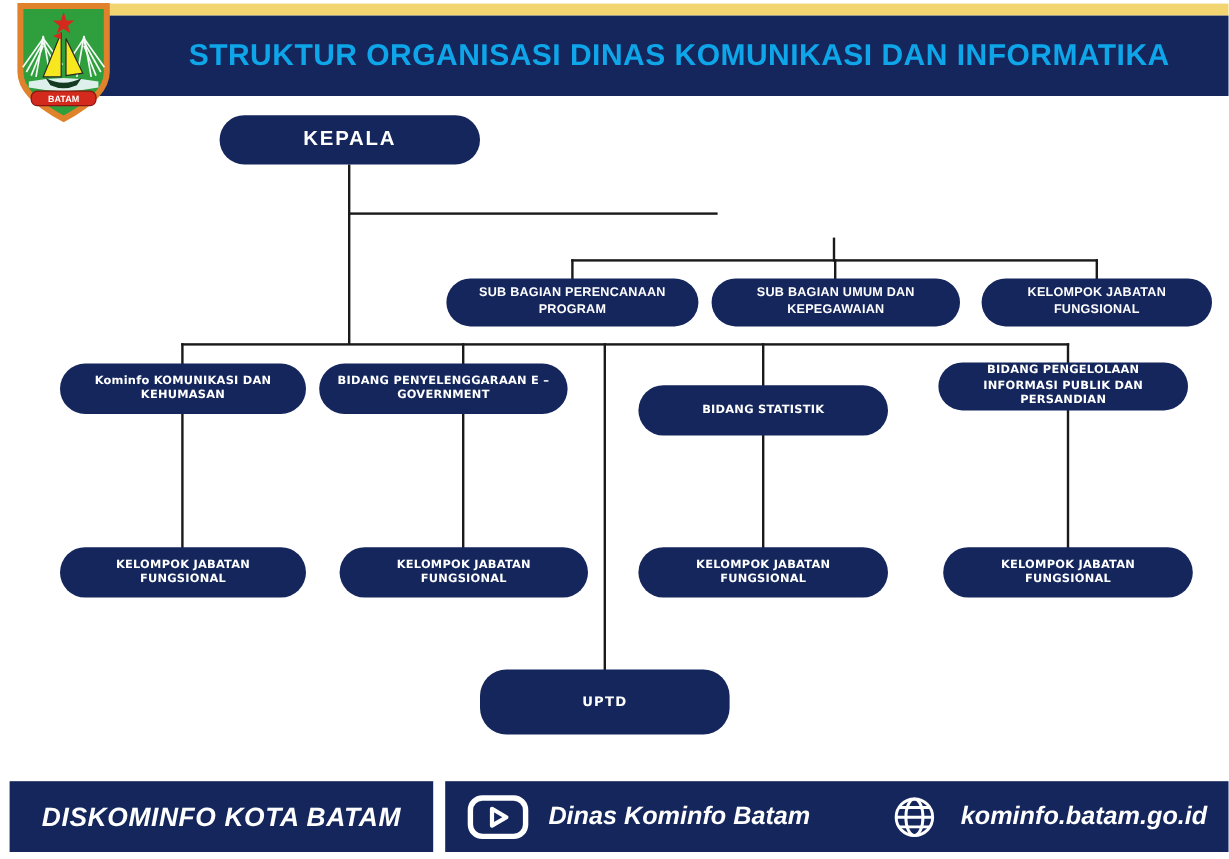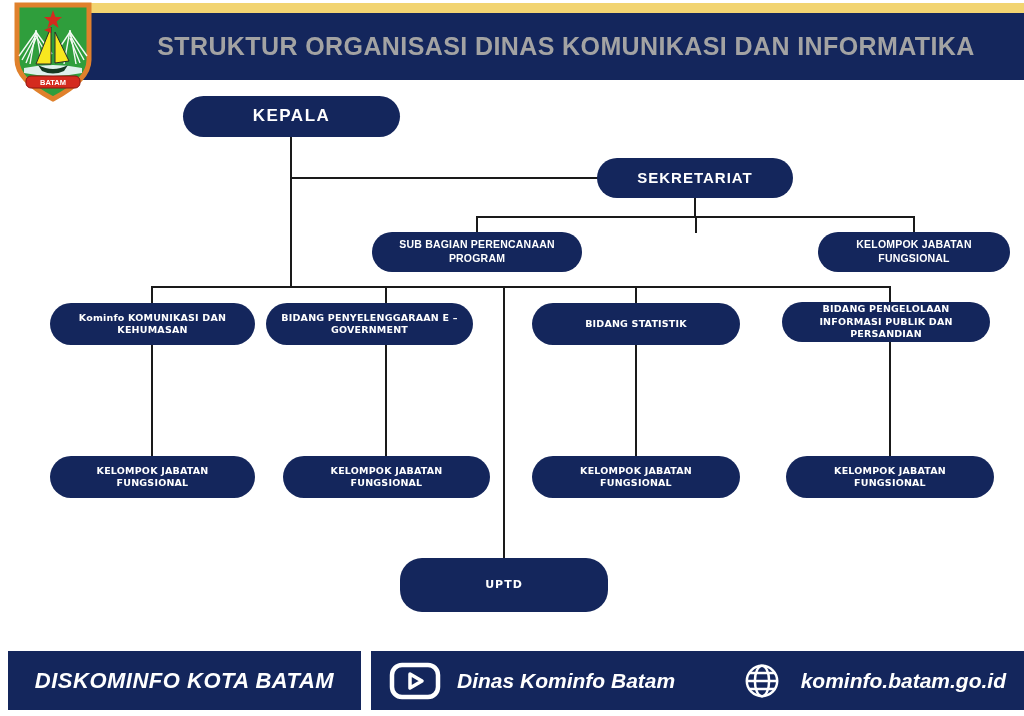--- a/index.html
+++ b/index.html
@@ -4,39 +4,39 @@
 <style>
   html,body{margin:0;padding:0;background:#ffffff;}
   #stage{
     position:relative;width:1024px;height:716px;background:#ffffff;
     font-family:"Liberation Sans",sans-serif;overflow:hidden;
   }
   
   .top-strip{position:absolute;left:70px;top:3px;width:954px;height:10px;background:#f2d471;}
   .header-bar{position:absolute;left:70px;top:13px;width:954px;height:67px;background:#14265c;
     display:flex;align-items:center;justify-content:center;}
-  .header-title{color:#a3a3a3;font-weight:bold;font-size:25px;letter-spacing:.4px;padding-left:38px;white-space:nowrap;}
+  .header-title{color:#0ea5e9;font-weight:bold;font-size:25px;letter-spacing:.4px;padding-left:38px;white-space:nowrap;}
   .logo{position:absolute;left:13px;top:2px;width:80px;height:100px;}
   
   .line{position:absolute;background:#1a1a1a;}
   
   .node{position:absolute;background:#14265c;color:#ffffff;font-weight:bold;
     display:flex;align-items:center;justify-content:center;text-align:center;
     border-radius:22px;line-height:1.3;padding:0 14px;box-sizing:border-box;}
   .n-kepala{left:183px;top:96px;width:217px;height:41px;font-size:17px;letter-spacing:1.5px;}
   .n-sek{left:597px;top:158px;width:196px;height:40px;font-size:15px;letter-spacing:1px;}
   .n-sub{height:40px;top:232px;font-size:10.5px;letter-spacing:.2px;}
   .n-sub1{left:372px;width:210px;padding:0 6px;}
   .n-sub2{left:593px;width:207px;padding:0 30px;}
   .n-sub3{left:818px;width:192px;}
   .vn{font-family:"DejaVu Sans",sans-serif;font-size:9.5px;letter-spacing:.2px;}
   .n-bid{top:303px;height:42px;}
   .n-bid1{left:50px;width:205px;padding:0 20px;}
   .n-bid2{left:266px;width:207px;padding:0 14px;}
-  .n-bid3{left:532px;width:208px;}
+  .n-bid3{left:532px;width:208px;margin-top:18px;}
   .n-bid4{left:782px;top:302px;width:208px;height:40px;padding:0 10px;}
   .n-kel{top:456px;height:42px;}
   .n-kel1{left:50px;width:205px;}
   .n-kel2{left:283px;width:207px;}
   .n-kel3{left:532px;width:208px;}
   .n-kel4{left:786px;width:208px;}
   .n-uptd{left:400px;top:558px;width:208px;height:54px;font-size:11px;letter-spacing:1px;}
   
   .fbar{position:absolute;top:651px;height:59px;background:#14265c;color:#ffffff;
     display:flex;align-items:center;font-style:italic;font-weight:bold;}
@@ -84,23 +84,23 @@
   <div class="line" style="left:695px;top:216px;width:2px;height:17px;"></div>
   <div class="line" style="left:913px;top:216px;width:2px;height:17px;"></div>
   <div class="line" style="left:151px;top:286px;width:740px;height:2px;"></div>
   <div class="line" style="left:151px;top:286px;width:2px;height:171px;"></div>
   <div class="line" style="left:385px;top:286px;width:2px;height:171px;"></div>
   <div class="line" style="left:635px;top:286px;width:2px;height:171px;"></div>
   <div class="line" style="left:889px;top:286px;width:2px;height:171px;"></div>
   <div class="line" style="left:503px;top:286px;width:2px;height:273px;"></div>
 
   <div class="node n-kepala">KEPALA</div>
-  <div class="node n-sek">SEKRETARIAT</div>
 
   <div class="node n-sub n-sub1">SUB BAGIAN PERENCANAAN PROGRAM</div>
+  <div class="node n-sub n-sub2">SUB BAGIAN UMUM DAN KEPEGAWAIAN</div>
   <div class="node n-sub n-sub3">KELOMPOK JABATAN FUNGSIONAL</div>
 
   <div class="node vn n-bid n-bid1">Kominfo KOMUNIKASI DAN KEHUMASAN</div>
   <div class="node vn n-bid n-bid2">BIDANG PENYELENGGARAAN E – GOVERNMENT</div>
   <div class="node vn n-bid n-bid3">BIDANG STATISTIK</div>
   <div class="node vn n-bid4" style="position:absolute;">BIDANG PENGELOLAAN INFORMASI PUBLIK DAN PERSANDIAN</div>
 
   <div class="node vn n-kel n-kel1">KELOMPOK JABATAN FUNGSIONAL</div>
   <div class="node vn n-kel n-kel2">KELOMPOK JABATAN FUNGSIONAL</div>
   <div class="node vn n-kel n-kel3">KELOMPOK JABATAN FUNGSIONAL</div>

